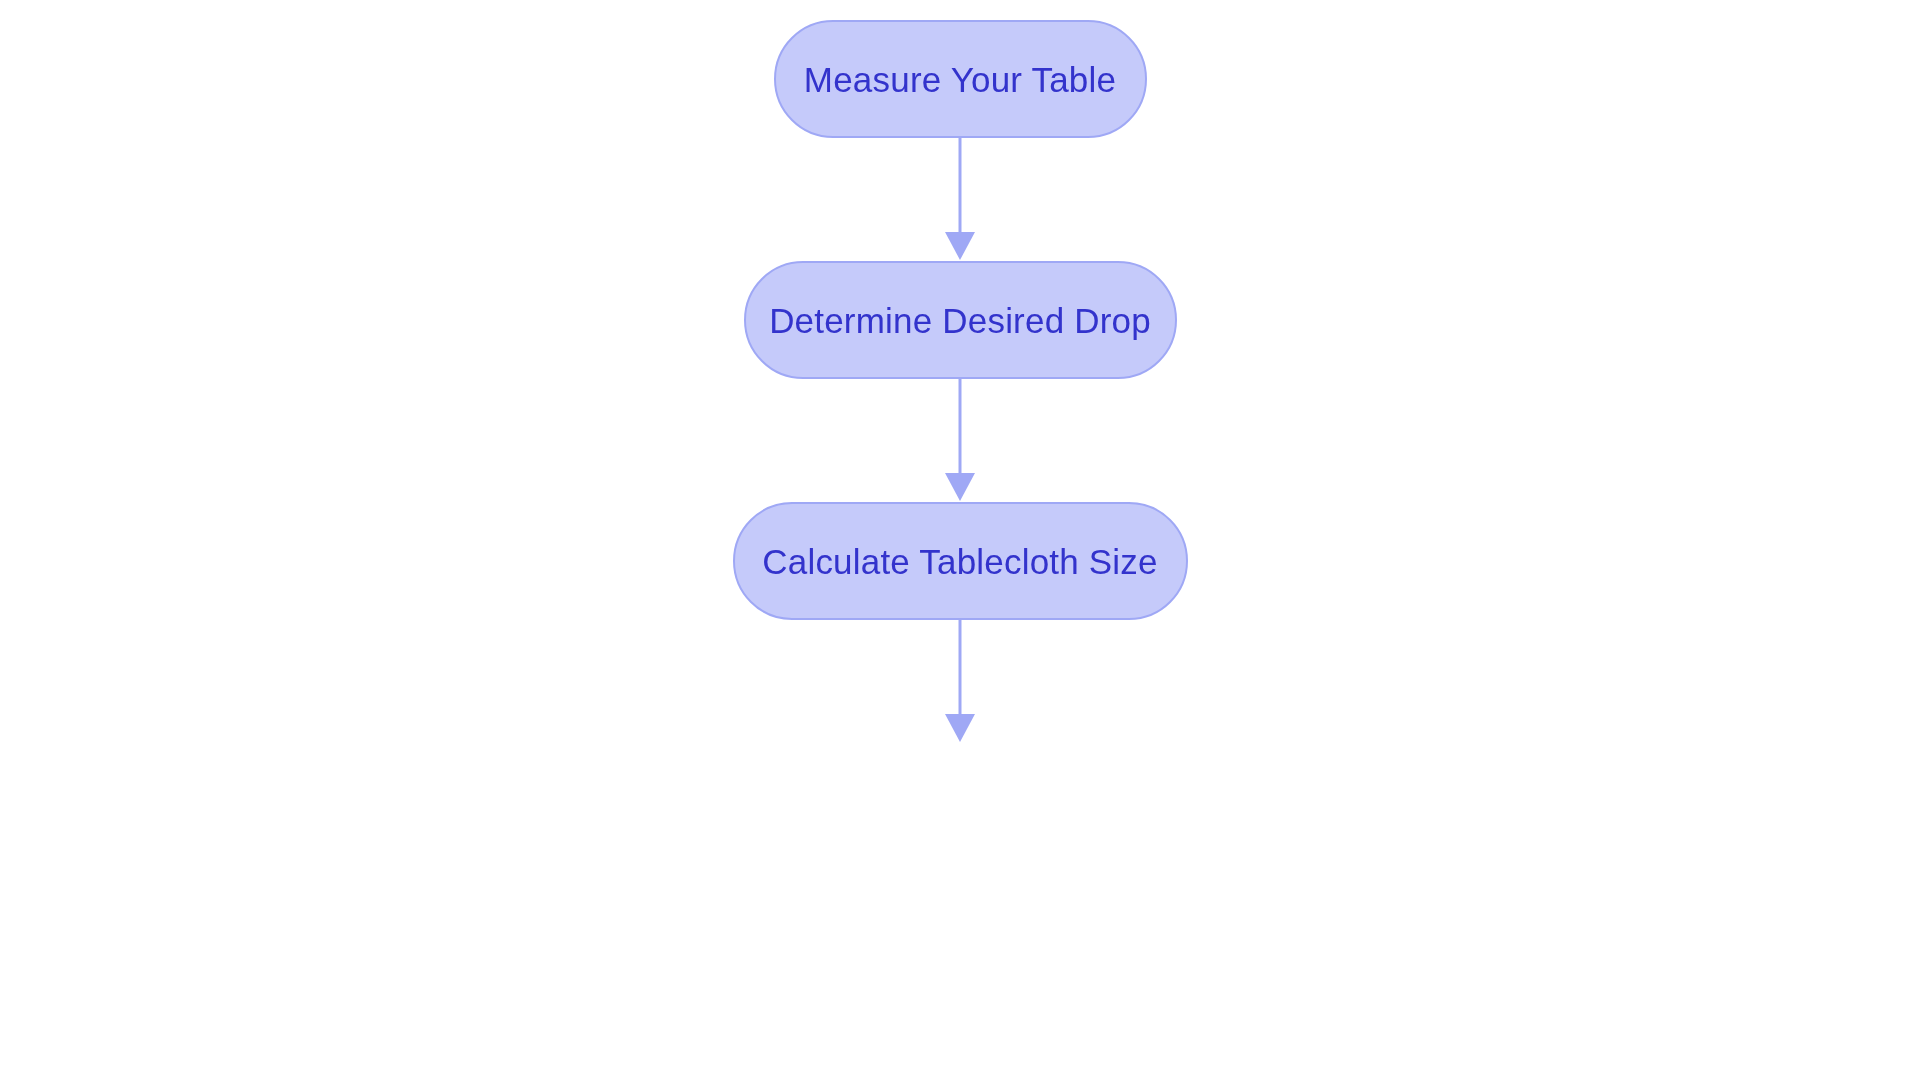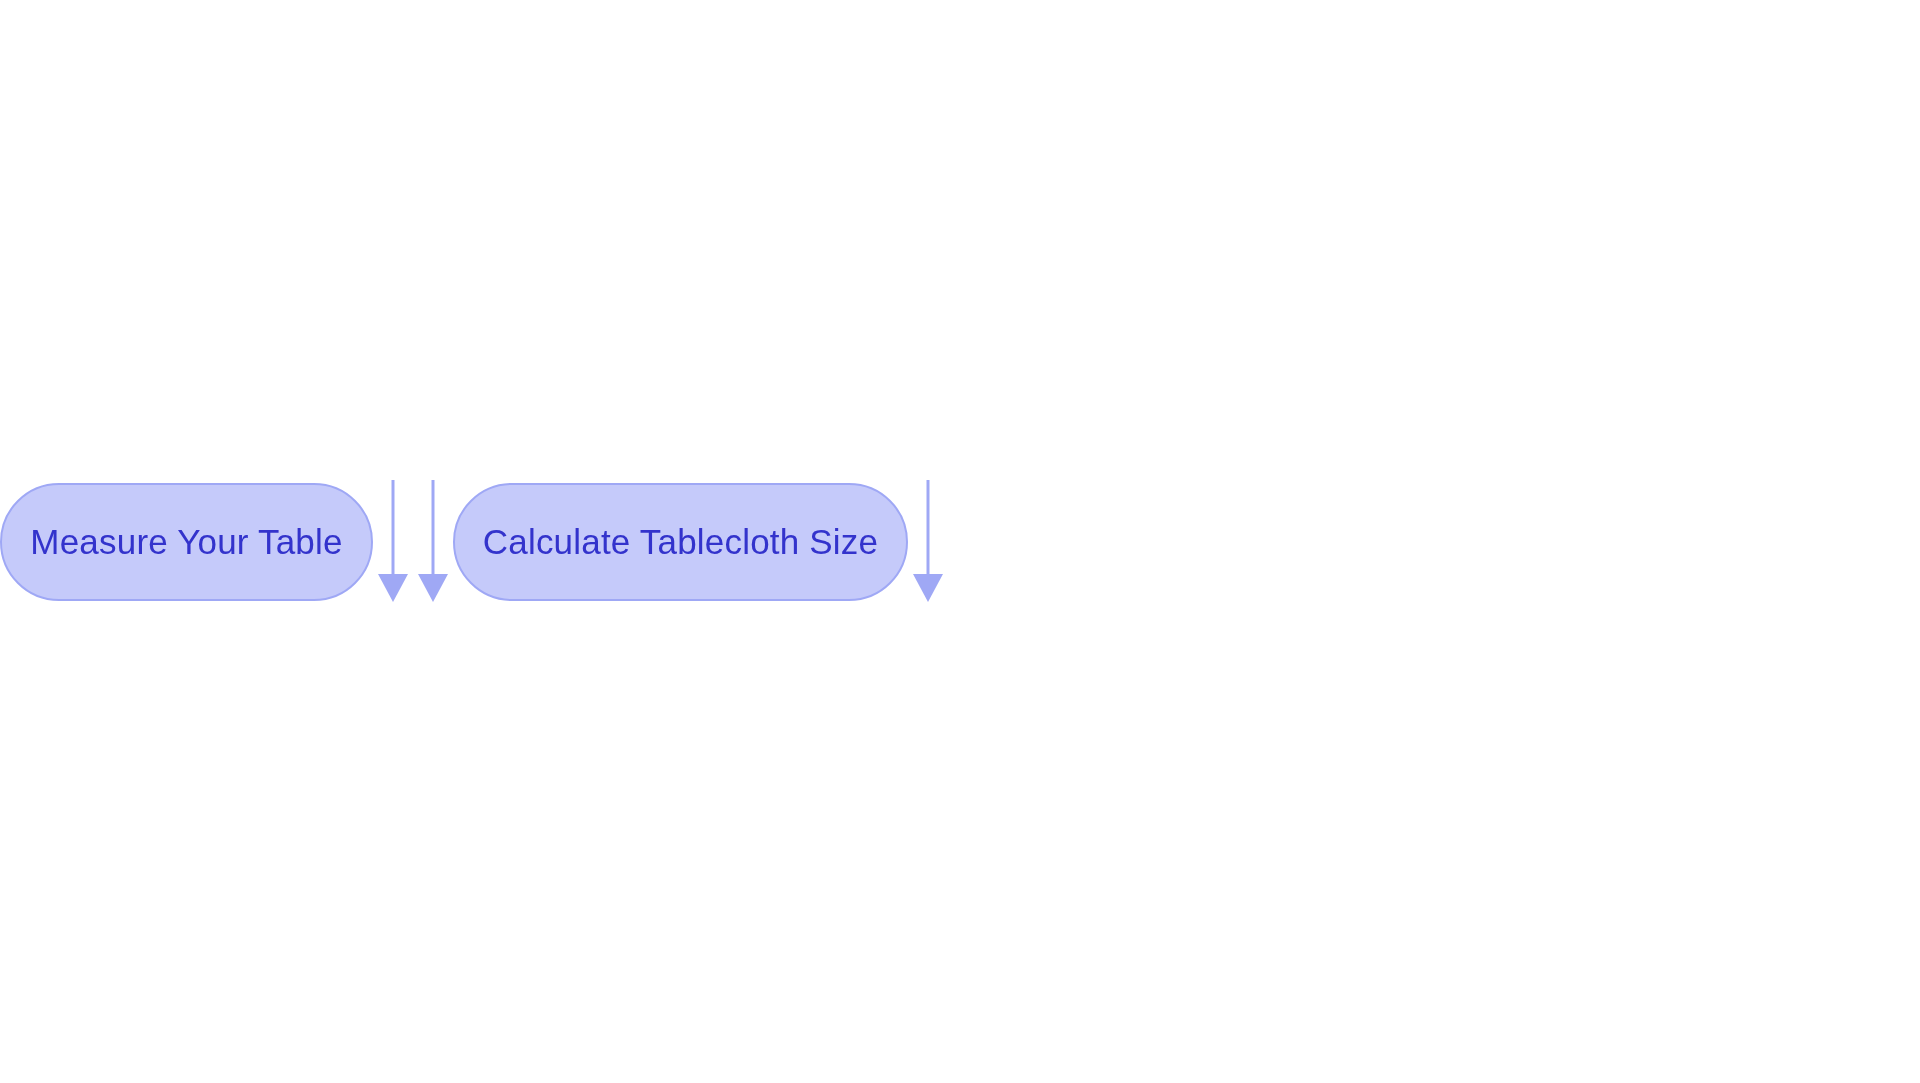--- a/index.html
+++ b/index.html
@@ -22,20 +22,21 @@
     background: #ffffff;
   }
 
   .flow-column {
     position: absolute;
     left: 0;
     top: 0;
     width: 1920px;
     height: 1083px;
     display: flex;
+    flex-direction: column;
     align-items: center;
     justify-content: flex-start;
   }
 
   
   .node {
     box-sizing: border-box;
     display: flex;
     align-items: center;
     justify-content: center;
@@ -90,20 +91,23 @@
 
     <div class="node node-1">
       <span class="node-label">Measure Your Table</span>
     </div>
 
     <svg class="connector" viewBox="0 0 40 123">
       <line class="conn-line" x1="20" y1="0" x2="20" y2="96"></line>
       <polygon class="conn-head" points="20,122 5,94 35,94"></polygon>
     </svg>
 
+    <div class="node node-2">
+      <span class="node-label">Determine Desired Drop</span>
+    </div>
 
     <svg class="connector" viewBox="0 0 40 123">
       <line class="conn-line" x1="20" y1="0" x2="20" y2="96"></line>
       <polygon class="conn-head" points="20,122 5,94 35,94"></polygon>
     </svg>
 
     <div class="node node-3">
       <span class="node-label">Calculate Tablecloth Size</span>
     </div>
 

